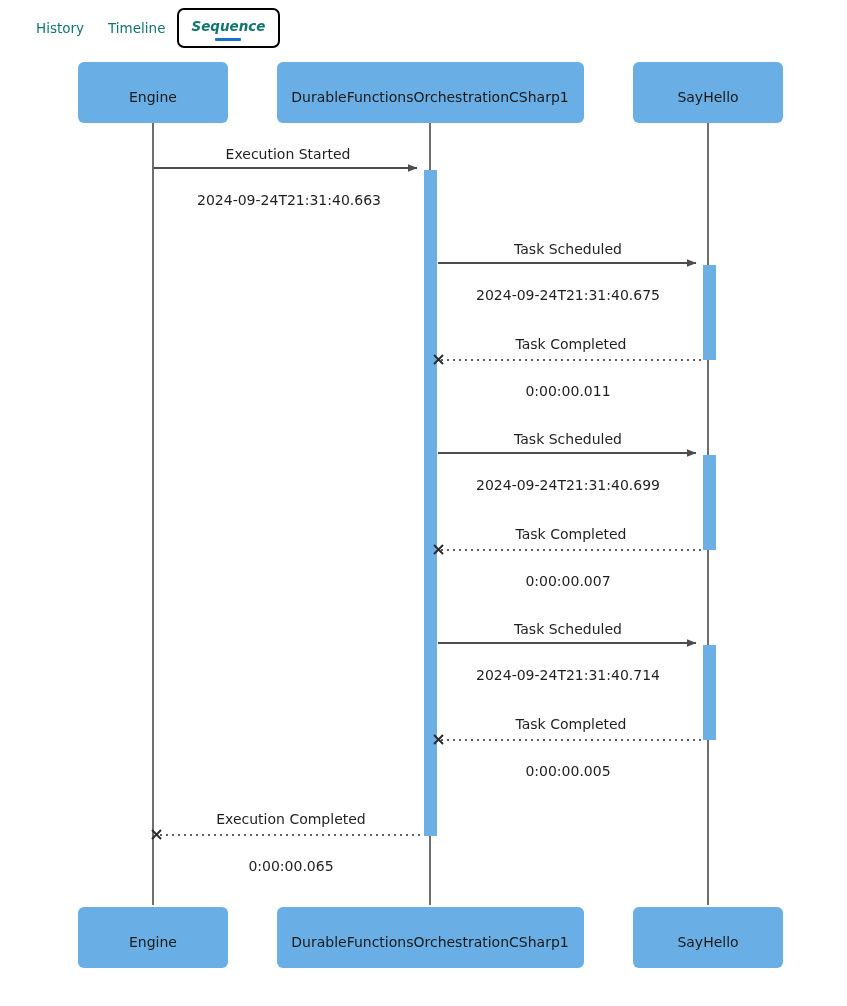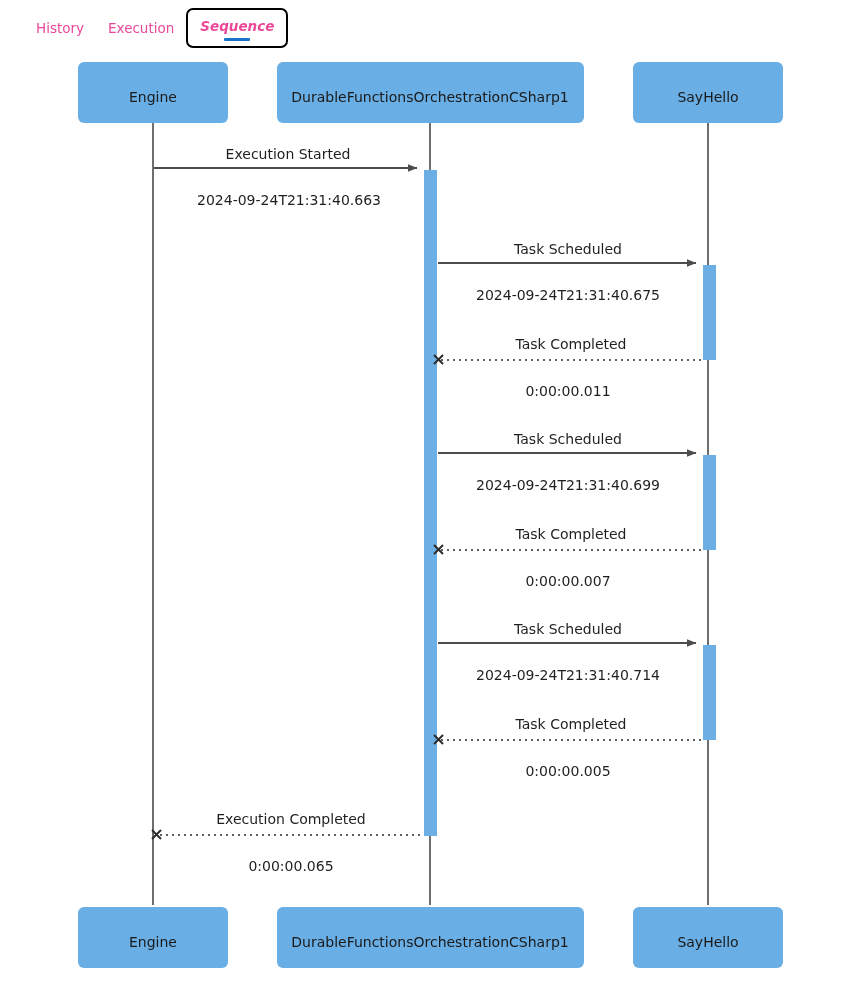--- a/index.html
+++ b/index.html
@@ -23,21 +23,21 @@
     top: 0;
     height: 56px;
     display: flex;
     align-items: center;
     gap: 0px;
     padding-left: 24px;
     box-sizing: border-box;
   }
   .tab {
     font-size: 13.5px;
-    color: #ec4899;
+    color: #0f766e;
     padding: 6px 10px;
     background: transparent;
     border: 2px solid transparent;
     border-radius: 6px;
     cursor: pointer;
     position: relative;
     line-height: 16px;
     white-space: nowrap;
   }
   .tab.selected {
@@ -86,21 +86,21 @@
   }
 </style>
 </head>
 <body>
 
 <div class="tabbar">
   <div class="tab">
     <span>History</span>
   </div>
   <div class="tab">
-    <span>Execution</span>
+    <span>Timeline</span>
   </div>
   <div class="tab selected">
     <span>Sequence</span>
     <span class="tab-underline"></span>
   </div>
 </div>
 
 <div class="diagram">
 <svg width="847" height="1006" viewBox="0 0 847 1006" xmlns="http://www.w3.org/2000/svg">
   <defs>

